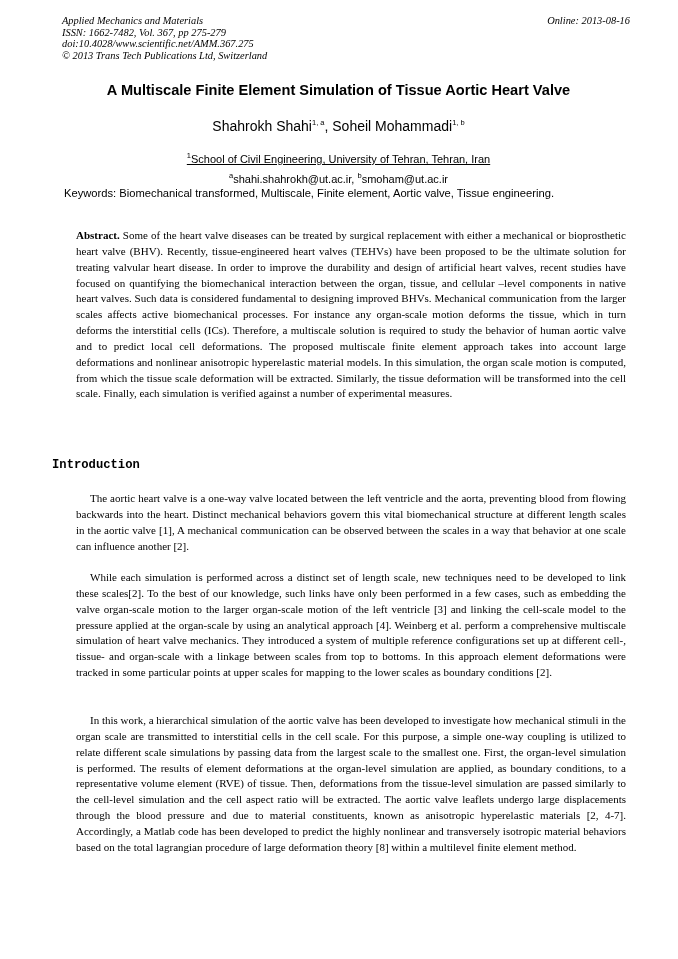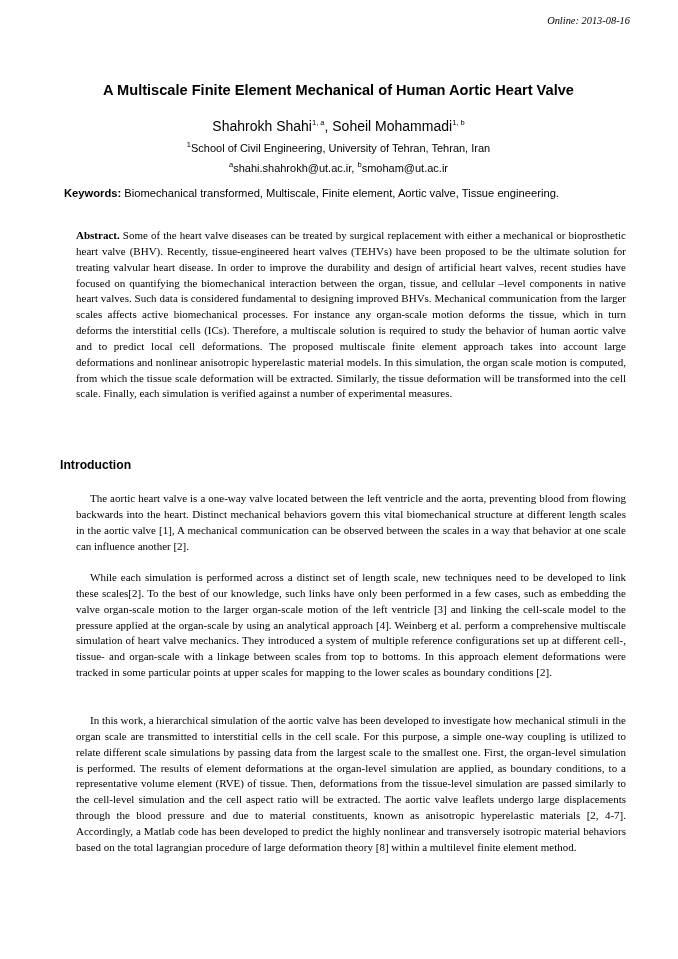--- a/index.html
+++ b/index.html
@@ -9,49 +9,55 @@
     position: absolute; left: 62px; top: 15px;
     font-family: "Liberation Serif", serif; font-style: italic; font-size: 10.4px; line-height: 11.6px;
   }
   .header-right {
     position: absolute; right: 48px; top: 15px;
     font-family: "Liberation Serif", serif; font-style: italic; font-size: 10.4px; line-height: 11.6px;
   }
   .title-block { position: absolute; left: 62px; width: 553px; top: 80px; text-align: center; }
   .title { font-family: "Liberation Sans", sans-serif; font-weight: bold; font-size: 14.6px; line-height: 20px; }
   .authors { font-family: "Liberation Sans", sans-serif; font-size: 14px; line-height: 22px; margin-top: 15px; }
-  .affil { font-family: "Liberation Sans", sans-serif; font-size: 11px; line-height: 16px; margin-top: 3px; }
+  .affil { font-family: "Liberation Sans", sans-serif; font-size: 11px; line-height: 16px; margin-top: 14px; text-decoration: underline; }
   .emails { font-family: Liberation Sans, sans-serif; font-size: 11px; line-height: 16px; margin-top: 4px; }
   sup { font-size: 7.5px; vertical-align: super; line-height: 0; }
   .keywords {
     position: absolute; left: 64px; top: 186px; width: 560px;
     font-family: "Liberation Sans", sans-serif; font-size: 11.2px; line-height: 14px;
   }
-  .keywords b { font-weight: bold; }
+  .keywords b { font-weight: normal; }
   .para {
     position: absolute; left: 64px; width: 550px;
     font-family: "Liberation Serif", serif; font-size: 11px; line-height: 15.85px;
     text-align: justify; margin: 12px;
   }
   .para b { font-weight: bold; }
   .indent { text-indent: 14px; }
   .section {
-    position: absolute; left: 60px; top: 458px;
-    font-family: Liberation Sans, sans-serif; font-weight: bold; font-size: 12.2px; line-height: 15px;
+    position: absolute; left: 52px; top: 458px;
+    font-family: Liberation Mono, monospace; font-weight: bold; font-size: 12.2px; line-height: 15px;
   }
 </style>
 </head>
 <body>
 
 <div class="page">
 
+  <div class="header-left">
+    <div>Applied Mechanics and Materials</div>
+    <div>ISSN: 1662-7482, Vol. 367, pp 275-279</div>
+    <div>doi:10.4028/www.scientific.net/AMM.367.275</div>
+    <div>© 2013 Trans Tech Publications Ltd, Switzerland</div>
+  </div>
   <div class="header-right">Online: 2013-08-16</div>
 
   <div class="title-block">
-    <div class="title">A Multiscale Finite Element Mechanical of Human Aortic Heart Valve</div>
+    <div class="title">A Multiscale Finite Element Simulation of Tissue Aortic Heart Valve</div>
     <div class="authors">
       <span>Shahrokh Shahi</span><sup>1, a</sup><span>, </span><span>Soheil Mohammadi</span><sup>1, b</sup>
     </div>
     <div class="affil">
       <sup>1</sup><span>School of Civil Engineering, University of Tehran, Tehran, Iran</span>
     </div>
     <div class="emails">
       <sup>a</sup><span>shahi.shahrokh@ut.ac.ir</span><span>, </span><sup>b</sup><span>smoham@ut.ac.ir</span>
     </div>
   </div>

